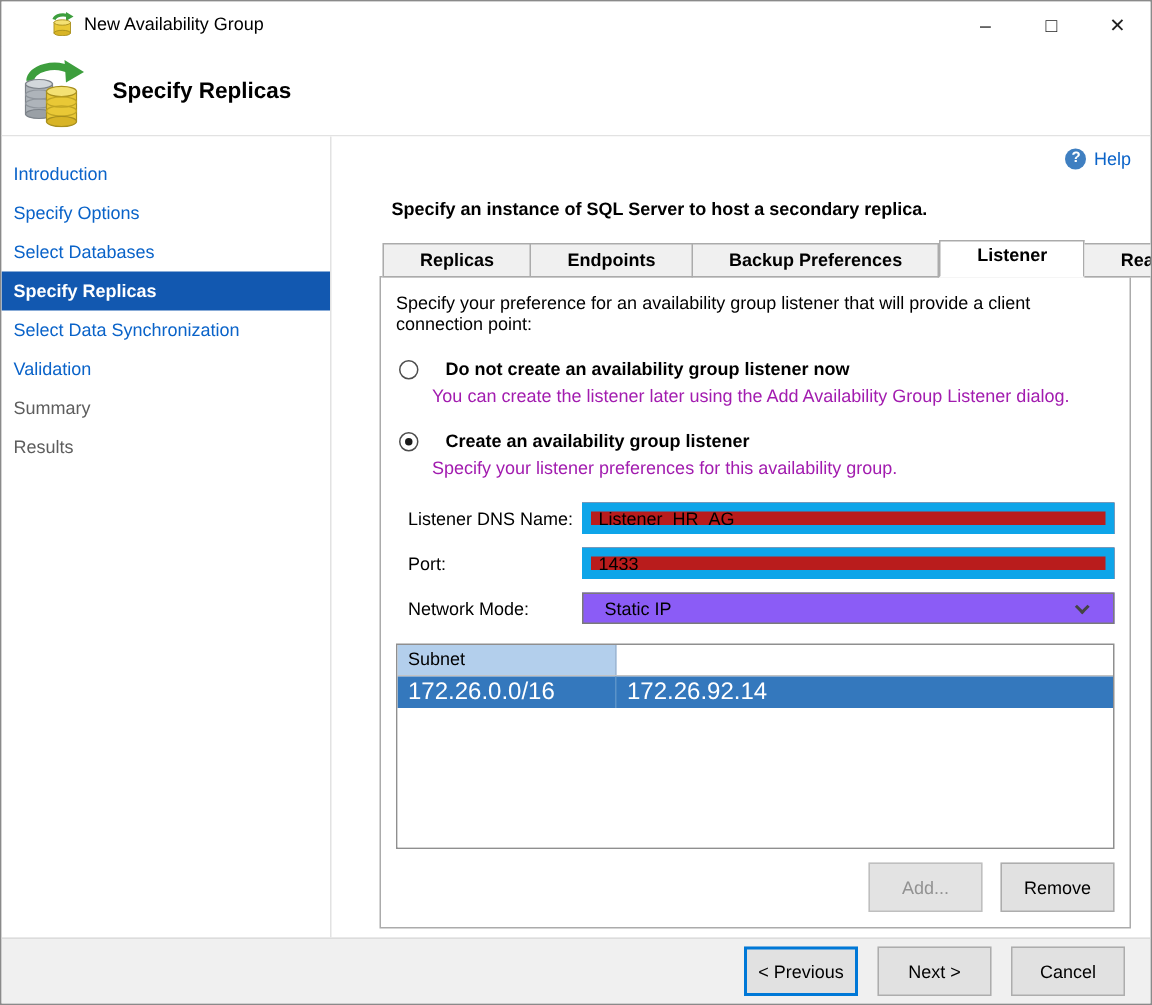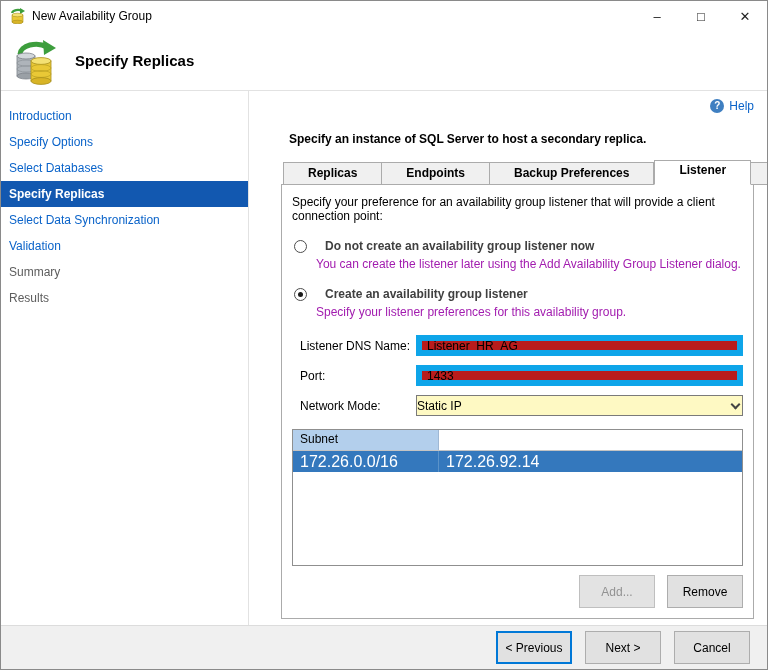--- a/index.html
+++ b/index.html
@@ -1,37 +1,37 @@
 <!DOCTYPE html>
 <html><head>
 <meta charset="utf-8">
 <style>
   * { margin:0; padding:0; box-sizing:border-box; }
   html,body { background:#cfcfcf; font-family:"Liberation Sans", sans-serif; }
   .window { width:768px; height:670px; background:#fff; border:1px solid #8a8a8a;
             display:flex; flex-direction:column; overflow:hidden; }
 
   
-  .titlebar { height:30px; background:#fff; display:flex; align-items:center; flex:0 0 auto; }
+  .titlebar { height:30px; background:#fff; display:flex; align-items:center; flex:0 0 auto;padding-left:24px; }
   .titlebar .app-icon { width:16px; height:16px; margin:0 6px 0 9px; }
   .titlebar .title { font-size:12px; color:#000; }
   .win-controls { margin-left:auto; display:flex; height:100%; }
   .win-btn { width:44px; height:100%; display:flex; align-items:center; justify-content:center;
              font-size:13px; color:#222; cursor:default; }
 
   
   .header { height:60px; background:#fff; display:flex; align-items:center;
             border-bottom:1px solid #e2e2e2; flex:0 0 auto; }
   .header .big-icon { width:46px; height:46px; margin:2px 16px 0 12px; }
   .header h1 { font-size:15px; font-weight:bold; color:#000; }
 
   
   .body { flex:1 1 auto; display:flex; min-height:0; background:#fff; }
 
-  .sidebar { width:248px; flex:0 0 auto; border-right:1px solid #e2e2e2; padding-top:12px; }
+  .sidebar { width:220px; flex:0 0 auto; border-right:1px solid #e2e2e2; padding-top:12px; }
   .nav-item { font-size:12px; padding:6px 10px 6px 8px; color:#0a63c9; cursor:pointer; }
   .nav-item.selected { background:#1258b0; color:#fff; font-weight:bold; cursor:default; }
   .nav-item.disabled { color:#5d5d5d; cursor:default; }
 
   .main { flex:1 1 auto; padding:6px 13px 0 32px; display:flex; flex-direction:column; min-width:0; }
 
   .help-row { display:flex; justify-content:flex-end; align-items:center; gap:5px;
               height:18px; cursor:pointer; }
   .help-icon { width:14px; height:14px; border-radius:50%; background:#3f7fc1; color:#fff;
                font-size:10px; font-weight:bold; display:flex; align-items:center;
@@ -51,30 +51,30 @@
   .panel { border:1px solid #ababab; background:#fff; padding:8px 10px 10px; flex:1 1 auto;
            margin-bottom:6px; display:flex; flex-direction:column; }
 
   .panel-intro { font-size:12px; color:#000; margin:2px 0 12px 0; }
 
   .radio-row { display:flex; align-items:center; gap:7px; margin:4px 0 0 2px; cursor:pointer; }
   .radio { width:13px; height:13px; border:1px solid #4d4d4d; border-radius:50%;
            background:#fff; position:relative; flex:0 0 auto; }
   .radio.checked::after { content:""; position:absolute; left:3px; top:3px; right:3px; bottom:3px;
            border-radius:50%; background:#1a1a1a; }
-  .radio-label { font-size:12px; font-weight:bold; color:#404040;padding-left:11px; }
+  .radio-label { font-size:12px; font-weight:bold; color:#000000;padding-left:11px; }
   .radio-desc { font-size:12px; color:#a21caf; margin:4px 0 12px 24px; }
 
   .form-rows { margin:4px 0 0 8px; }
   .form-row { display:flex; align-items:center; margin-bottom:9px; }
   .form-label { width:116px; font-size:12px; color:#000; flex:0 0 auto; }
   .text-input { flex:1 1 auto; height:21px; border:6px solid #0ea5e9; font-size:12px;
                 padding:1px 5px; font-family:"Liberation Sans", sans-serif; color:#000; background:#b91c1c; }
-  .combo { flex:1 1 auto; height:21px; border:1px solid #7a7a7a; background:#fef9c3;
-           display:flex; align-items:center; font-size:12px; padding:0 0; cursor:pointer; }
+  .combo { flex:1 1 auto; height:21px; border:1px solid #7a7a7a; background:#8b5cf6;
+           display:flex; align-items:center; font-size:12px; padding:0 14px; cursor:pointer; }
   .combo .combo-value { flex:1 1 auto; }
   .chevron { width:7px; height:7px; border-right:2px solid #444; border-bottom:2px solid #444;
              transform:rotate(45deg); margin:-3px 3px 0 0; }
 
   
   .grid { border:1px solid #8f8f8f; background:#fff; height:137px; margin-top:4px;
           display:flex; flex-direction:column; overflow:hidden; }
   .grid-header { display:flex; flex:0 0 auto; height:21px; border-bottom:1px solid #c3c3c3; }
   .gh-cell { font-size:12px; padding:2px 7px; color:#000; }
   .gh-subnet { width:146px; background:#b3cfec; border-right:1px solid #9fb8d4; }

